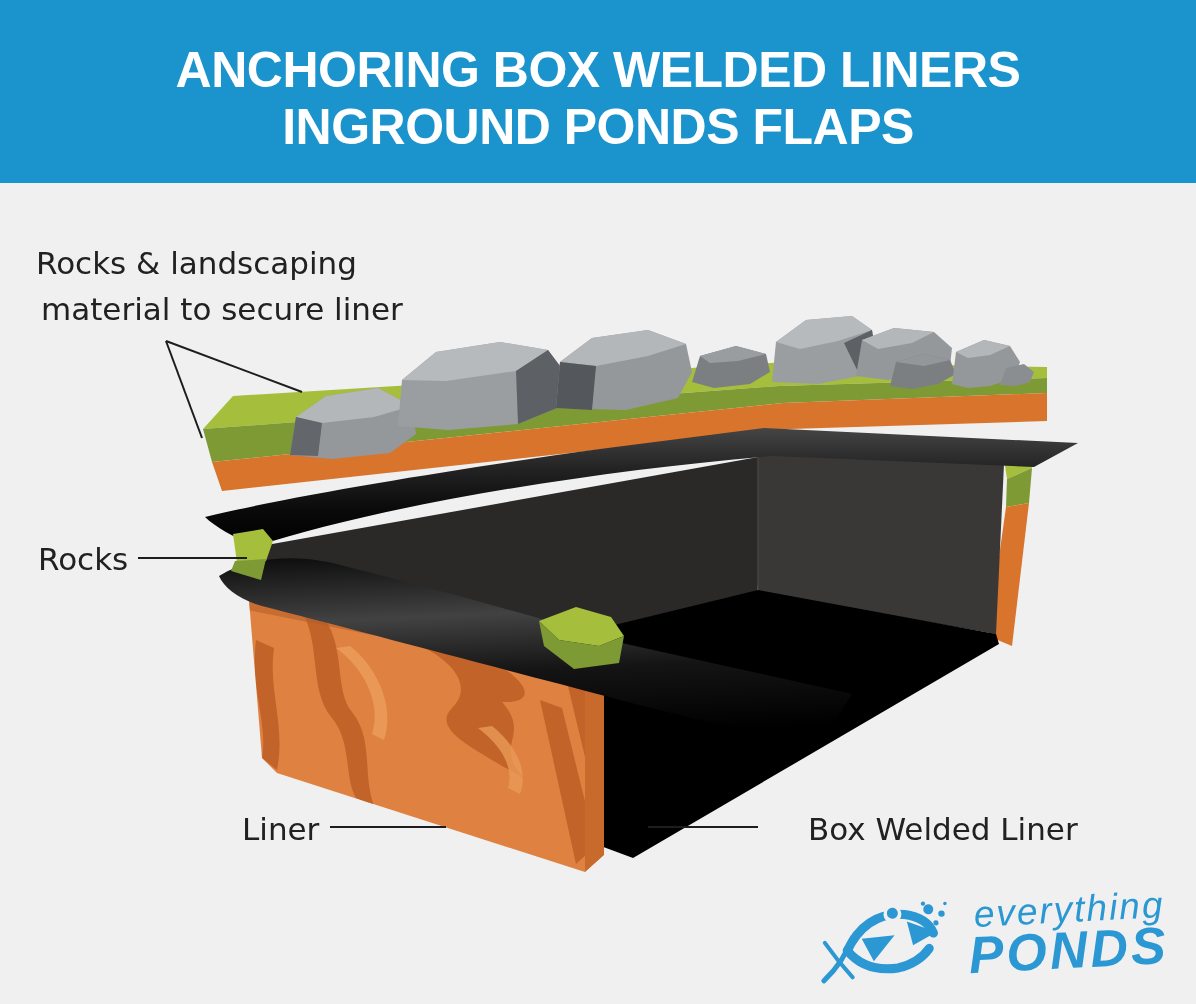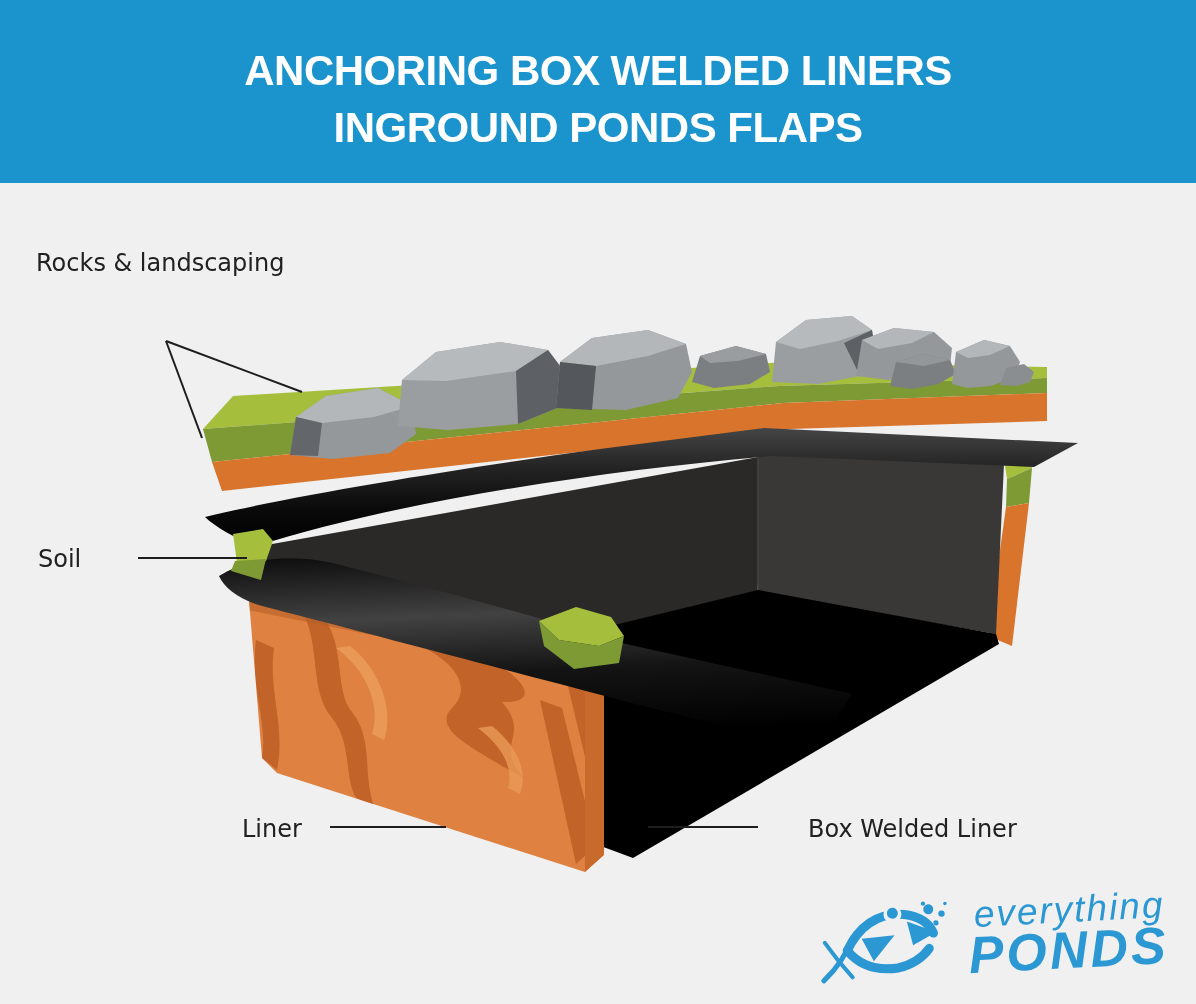--- a/index.html
+++ b/index.html
@@ -1,24 +1,24 @@
 <!DOCTYPE html>
 <html><head>
 <meta charset="utf-8">
 <style>
   html,body{margin:0;padding:0;background:#ffffff;}
   .poster{position:relative;width:1196px;height:1004px;background:#f0f0f1;overflow:hidden;
           font-family:"DejaVu Sans","Liberation Sans",sans-serif;}
   .header{position:absolute;top:0;left:0;width:1196px;height:183px;background:#1b93cd;
           display:flex;align-items:center;justify-content:center;text-align:center;}
   .header h1{margin:14px 0 0 0;color:#ffffff;font-family:"Liberation Sans",sans-serif;
-             font-weight:bold;font-size:42px;line-height:57px;letter-spacing:-0.5px;}
+             font-weight:bold;font-size:50px;line-height:57px;letter-spacing:-0.5px;}
   .header h1 span{display:block;}
   .illustration{position:absolute;top:0;left:0;width:1196px;height:1004px;}
-  .label{position:absolute;color:#212121;font-size:24px;line-height:46px;}
+  .label{position:absolute;color:#212121;font-size:31px;line-height:46px;}
   .label .l2{display:block;padding-left:5px;}
 </style>
 </head>
 <body>
 
 <div class="poster">
 
   <div class="header">
     <h1>
       <span>ANCHORING BOX WELDED LINERS</span>
@@ -158,18 +158,19 @@
         <circle cx="925" cy="897" r="2.2"></circle>
         <circle cx="947" cy="898" r="1.8"></circle>
       </g>
       <text x="1166" y="923" text-anchor="end" fill="#2b97d3" font-style="italic" font-family="Liberation Sans, sans-serif" font-size="37" letter-spacing="2">everything</text>
       <text x="1168" y="969" text-anchor="end" fill="#2b97d3" font-style="italic" font-weight="bold" font-family="Liberation Sans, sans-serif" font-size="52" letter-spacing="3">PONDS</text>
     </g>
   </svg>
 
   <div class="label" style="left:36px;top:240px;">
     <span>Rocks &amp; landscaping</span>
+    <span class="l2">material to secure liner</span>
   </div>
-  <div class="label" style="left:38px;top:536px;">Soil</div>
+  <div class="label" style="left:38px;top:536px;">Rocks</div>
   <div class="label" style="left:242px;top:806px;">Liner</div>
   <div class="label" style="left:774px;top:806px;margin-left:34px;">Box Welded Liner</div>
 
 </div>
 
 </body></html>

